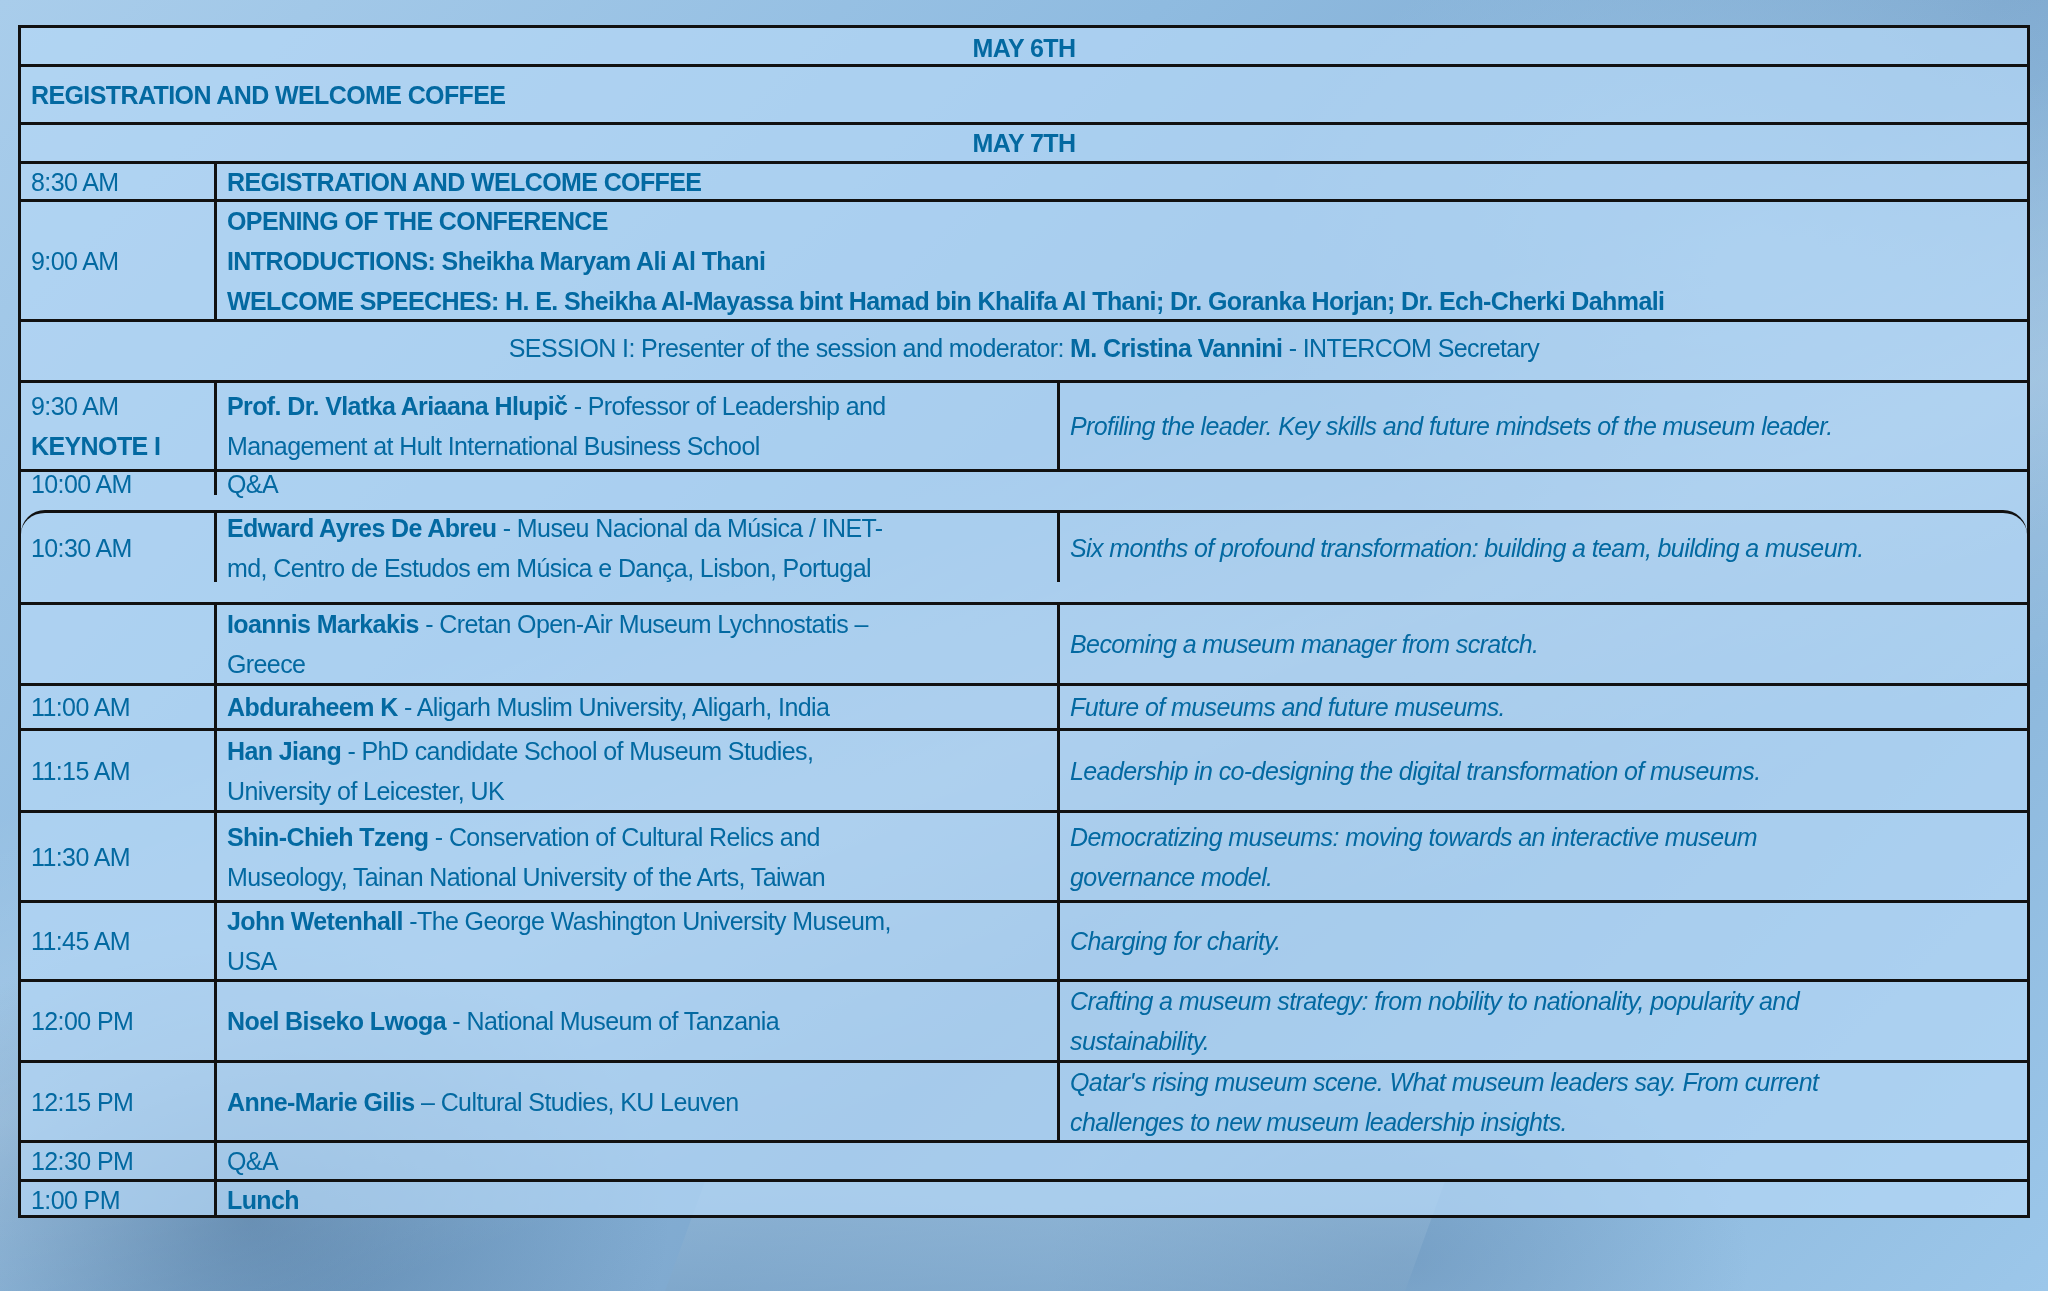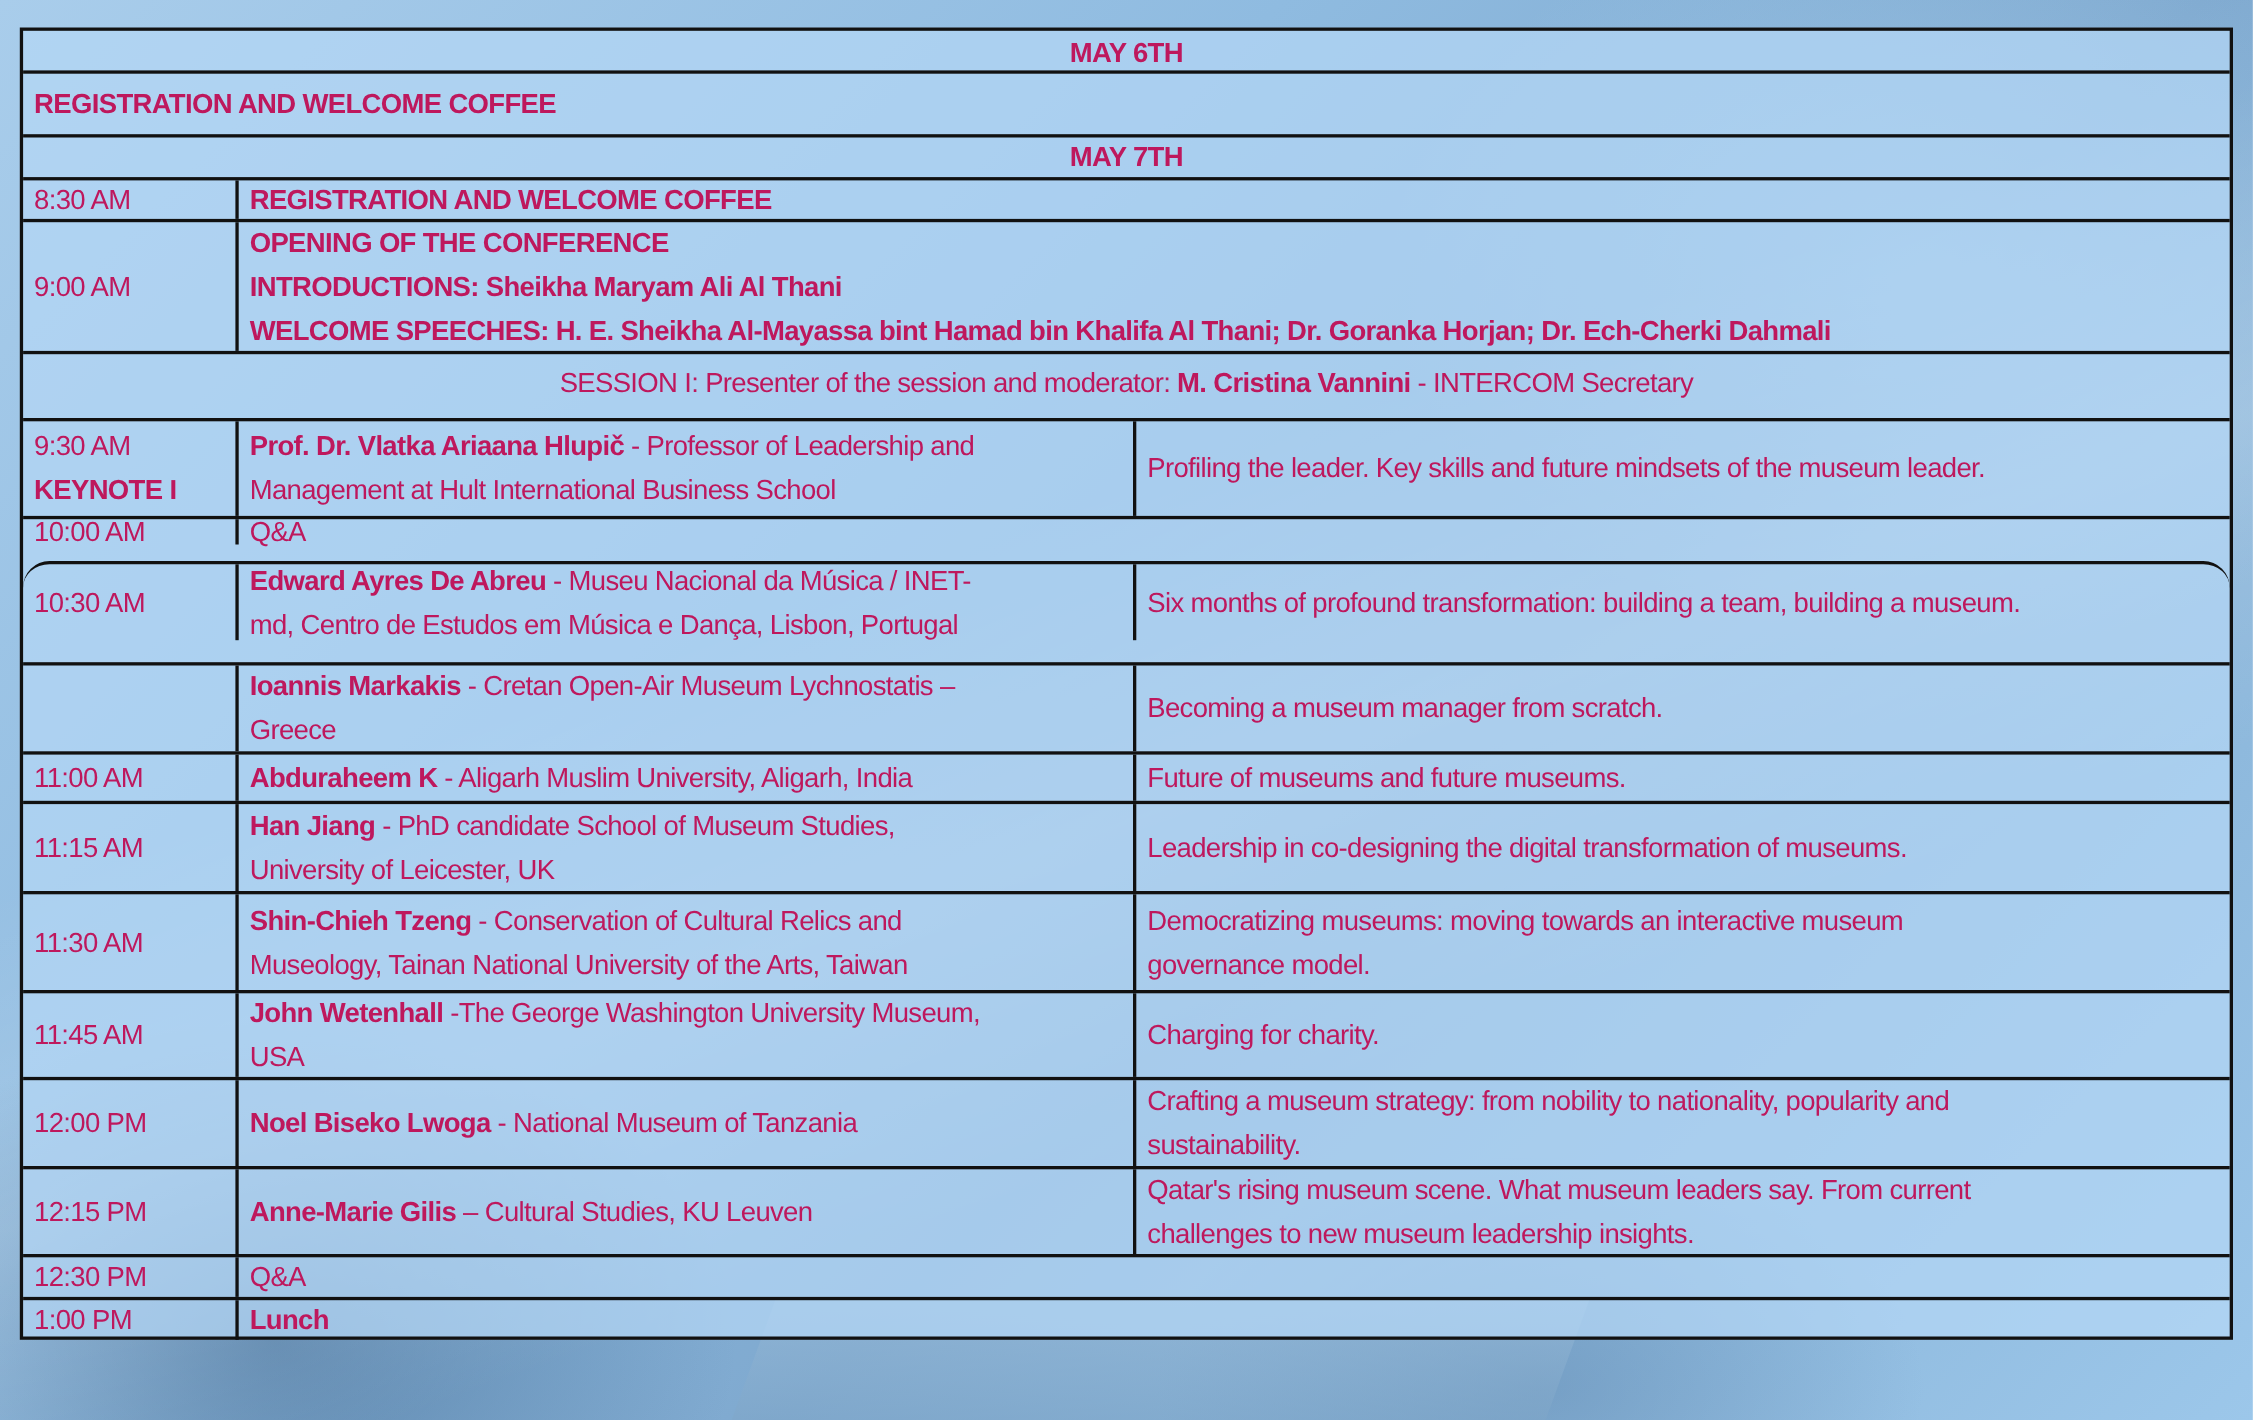--- a/index.html
+++ b/index.html
@@ -22,25 +22,25 @@
 
   .sched {
     position: absolute; left: 18px; top: 25px; width: 2012px; height: 1193px;
     border: 3px solid #111; box-sizing: border-box;
     background: rgba(180, 215, 245, 0.72);
   }
   .row { position: absolute; left: 0; right: 0; border-top: 3px solid #111; box-sizing: border-box; }
   .row.first { border-top: none; }
   .cell { position: absolute; top: 0; bottom: 0; box-sizing: border-box;
     display: flex; flex-direction: column; justify-content: center;
-    color: #be185d; font-size: 25px; line-height: 40px; letter-spacing: -0.6px; white-space: nowrap; }
+    color: #0369a1; font-size: 25px; line-height: 40px; letter-spacing: -0.6px; white-space: nowrap; }
   .c-time { left: 0; width: 193px; padding-left: 10px; }
   .c-mid  { left: 193px; width: 816px; padding-left: 10px; border-left: 3px solid #111; }
   .c-wide { left: 193px; right: 0; padding-left: 10px; border-left: 3px solid #111; }
-  .c-right{ left: 1009px; right: 0; padding-left: 10px; border-left: 3px solid #111; }
+  .c-right{ left: 1036px; right: 0; padding-left: 10px; border-left: 3px solid #111; font-style: italic; }
   .c-full { left: 0; right: 0; padding-left: 10px; }
   .center { align-items: center; padding-left: 0; }
   .bold { font-weight: bold; }
   .line { display: block; }
 </style>
 </head>
 <body>
 
 <div class="bg-shape a"></div>
 <div class="bg-shape b"></div>

